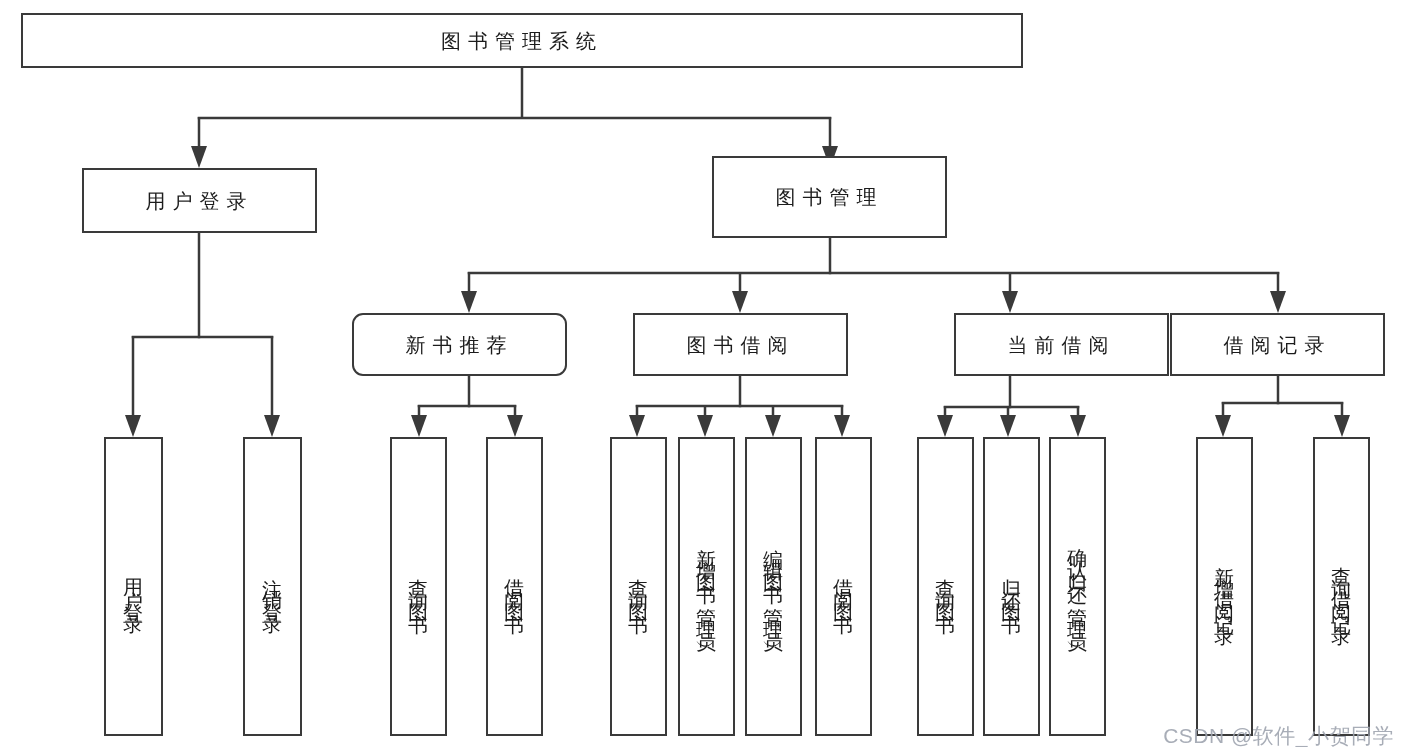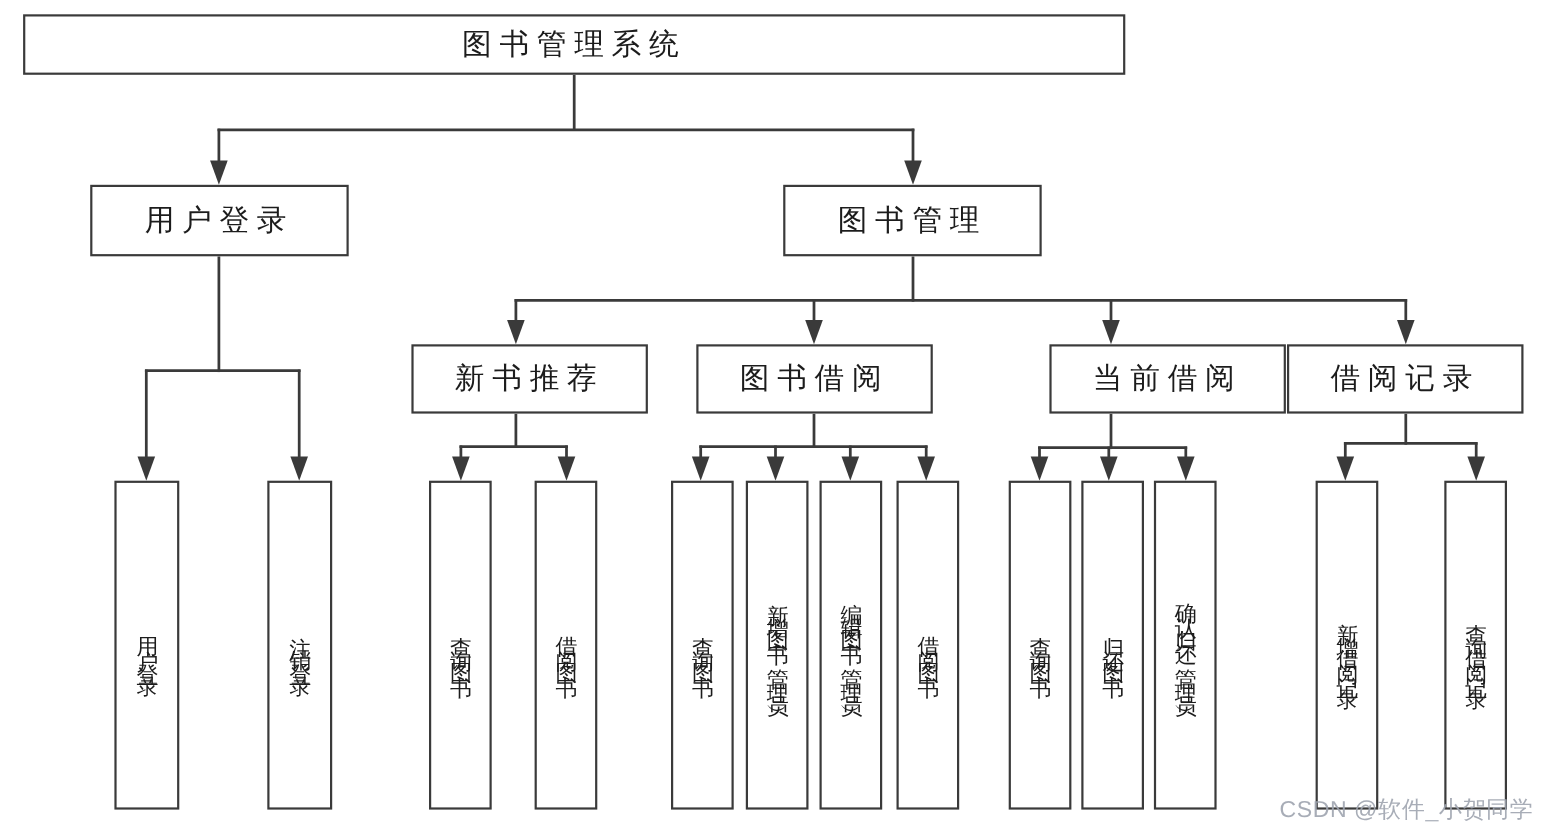--- a/index.html
+++ b/index.html
@@ -26,38 +26,38 @@
     position: absolute;
     box-sizing: border-box;
     border: 2.5px solid #3a3a3a;
     background: #ffffff;
     display: flex;
     align-items: center;
     justify-content: center;
     z-index: 2;
   }
   .h-label {
-    font-size: 27px;
+    font-size: 20px;
     letter-spacing: 7px;
     white-space: nowrap;
     line-height: 1;
     font-family: Liberation Serif, serif;
   }
   .v-label {
     writing-mode: vertical-rl;
     font-size: 20px;
     letter-spacing: 12px;
     line-height: 1;
     white-space: nowrap;
   }
   .root-box   { left: 21px;  top: 13px;  width: 1002px; height: 55px; }
   .lvl2-left  { left: 82px;  top: 168px; width: 235px;  height: 65px; }
-  .lvl2-right { left: 712px; top: 168px; width: 235px;  height: 65px; }
+  .lvl2-right { left: 712px; top: 156px; width: 235px;  height: 82px; }
   .lvl3 { top: 313px; height: 63px; width: 215px; }
-  .lvl3-a { left: 374px; }
+  .lvl3-a { left: 352px; border-radius: 11px; }
   .lvl3-b { left: 633px; }
   .lvl3-c { left: 954px; }
   .lvl3-d { left: 1170px; }
   .leaf { top: 437px; height: 299px; width: 57px; }
   .leaf-w { width: 59px; }
   .leaf-ul1 { left: 104px; }
   .leaf-ul2 { left: 243px; }
   .leaf-r1  { left: 390px; }
   .leaf-r2  { left: 486px; }
   .leaf-b1  { left: 610px; }

